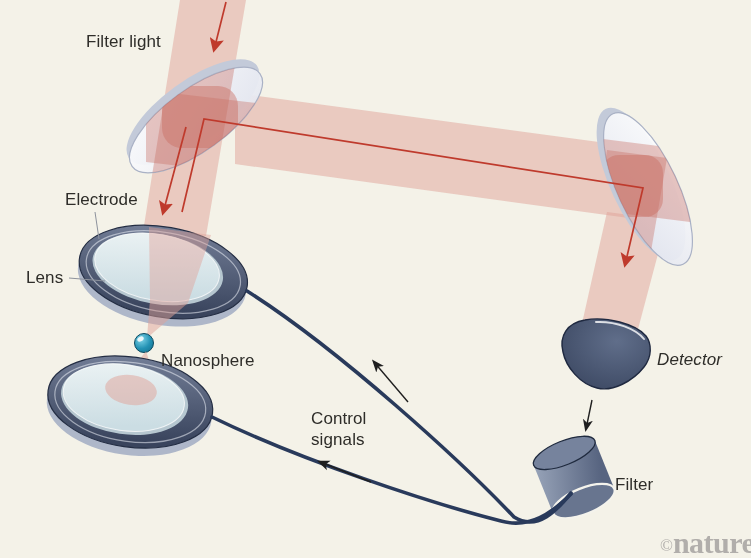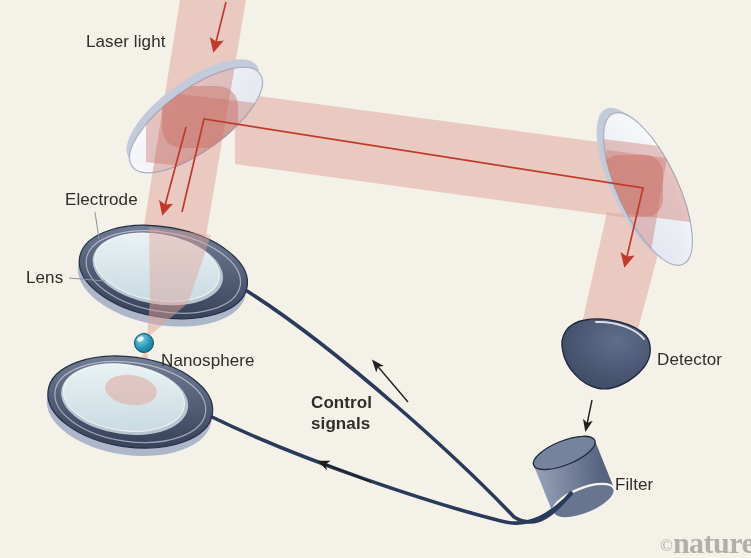--- a/index.html
+++ b/index.html
@@ -156,23 +156,23 @@
     <line x1="371" y1="482" x2="320" y2="462" marker-end="url(#blackArrow)"></line>
     <line x1="592" y1="400" x2="586" y2="429" marker-end="url(#blackArrow)"></line>
   </g>
 
   <g stroke="var(--leader-gray)" stroke-width="1">
     <line x1="95" y1="212" x2="99" y2="239"></line>
     <line x1="69" y1="278" x2="105" y2="281"></line>
   </g>
 </svg>
 
-<div class="lbl" style="left:86px; top:31px;">Laser light</div>
+<div class="lbl" style="left:86px; top:31px;">Filter light</div>
 <div class="lbl" style="left:35px; top:189px;margin-left:30px;">Electrode</div>
 <div class="lbl" style="left:26px; top:267px;">Lens</div>
 <div class="lbl" style="left:161px; top:333px;margin-top:17px;">Nanosphere</div>
-<div class="lbl wrap" style="left:311px; top:392px; width:86px;font-weight:bold;">Control signals</div>
-<div class="lbl" style="left:657px; top:349px;">Detector</div>
+<div class="lbl wrap" style="left:311px; top:408px; width:86px;">Control signals</div>
+<div class="lbl" style="left:657px; top:349px;font-style:italic;">Detector</div>
 <div class="lbl" style="left:615px; top:474px;text-align:center;">Filter</div>
 
 <div class="credit"><span class="sym">©</span><span class="nm">nature</span></div>
 
 </div>
 
 </body></html>

